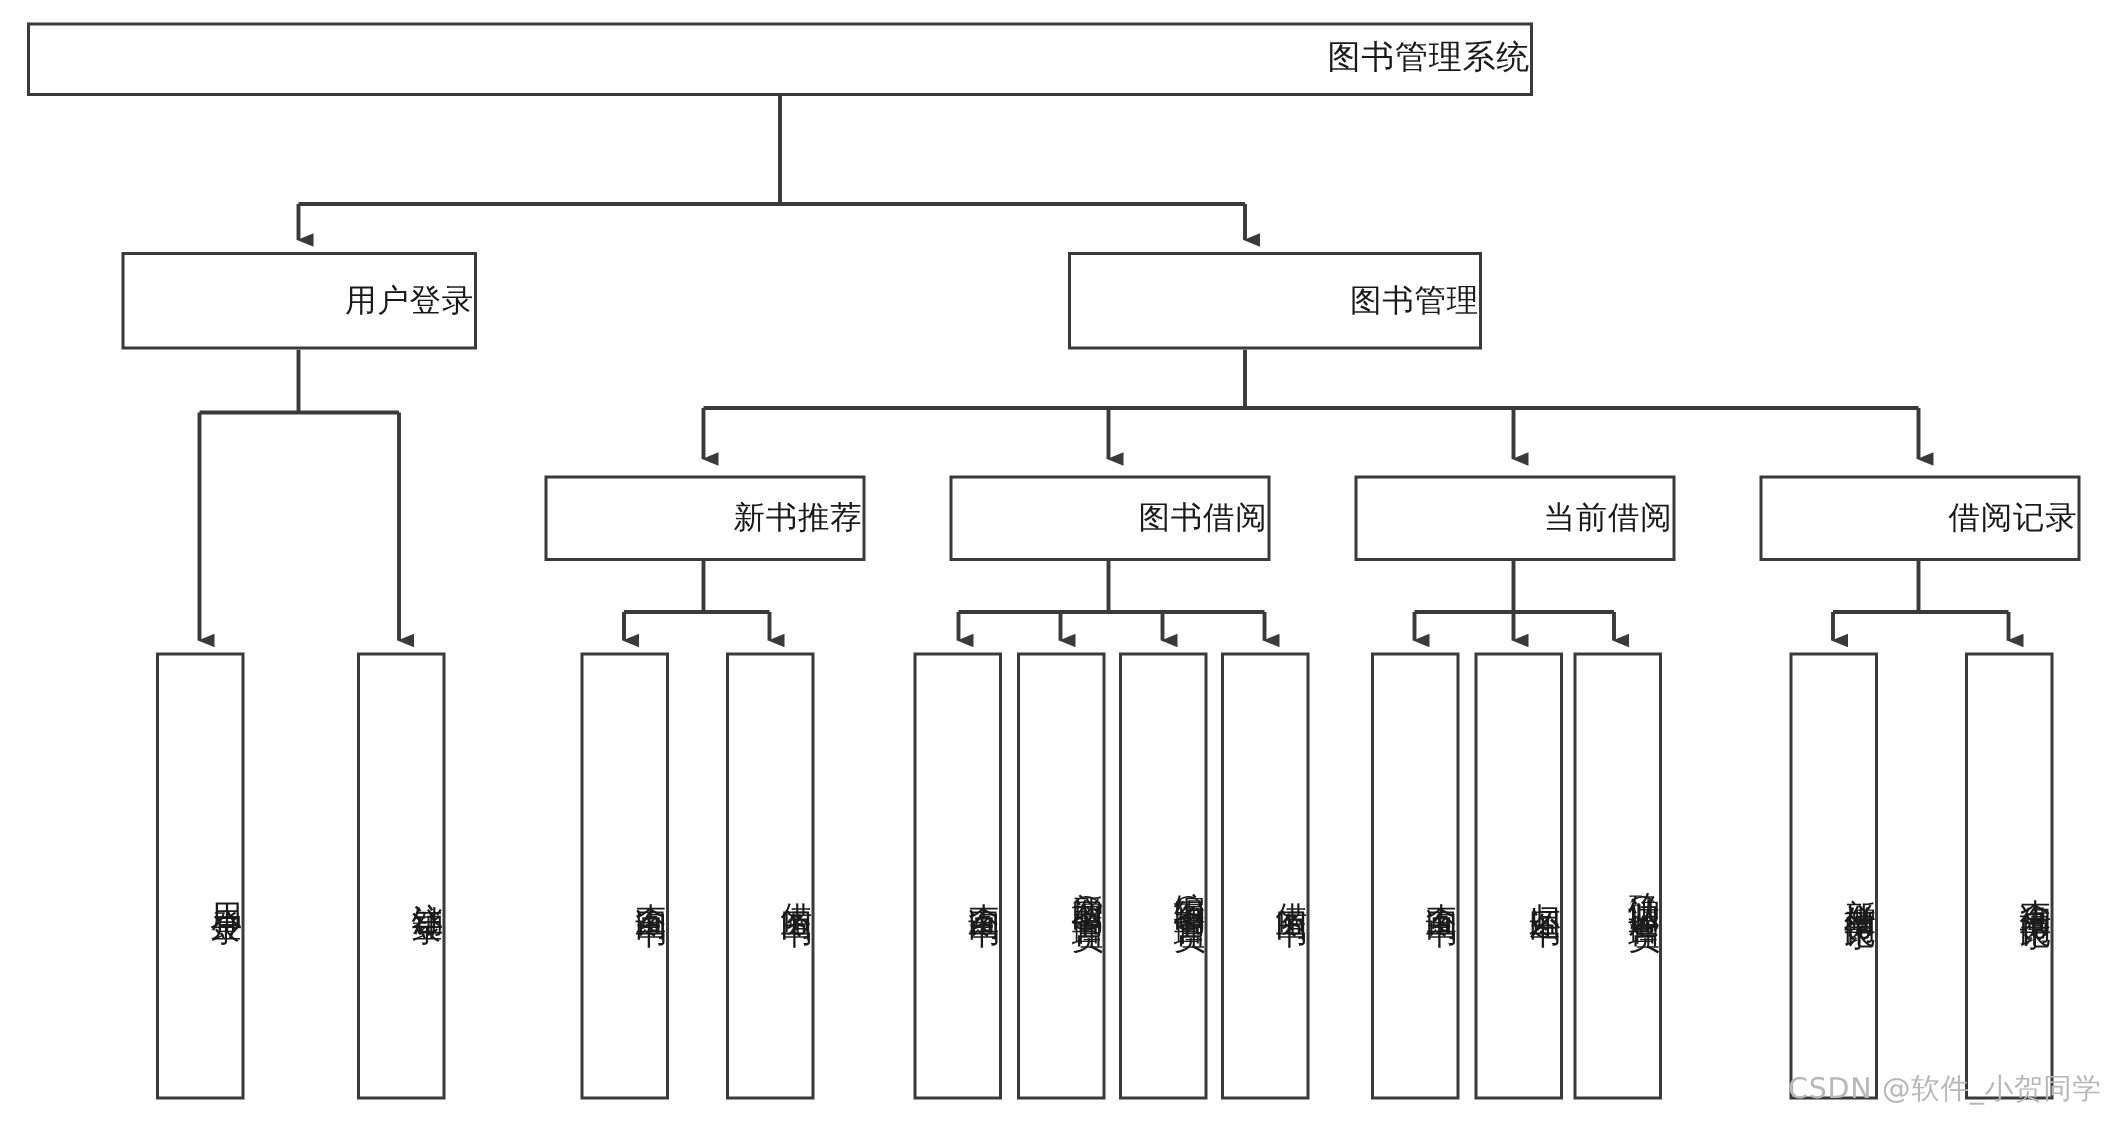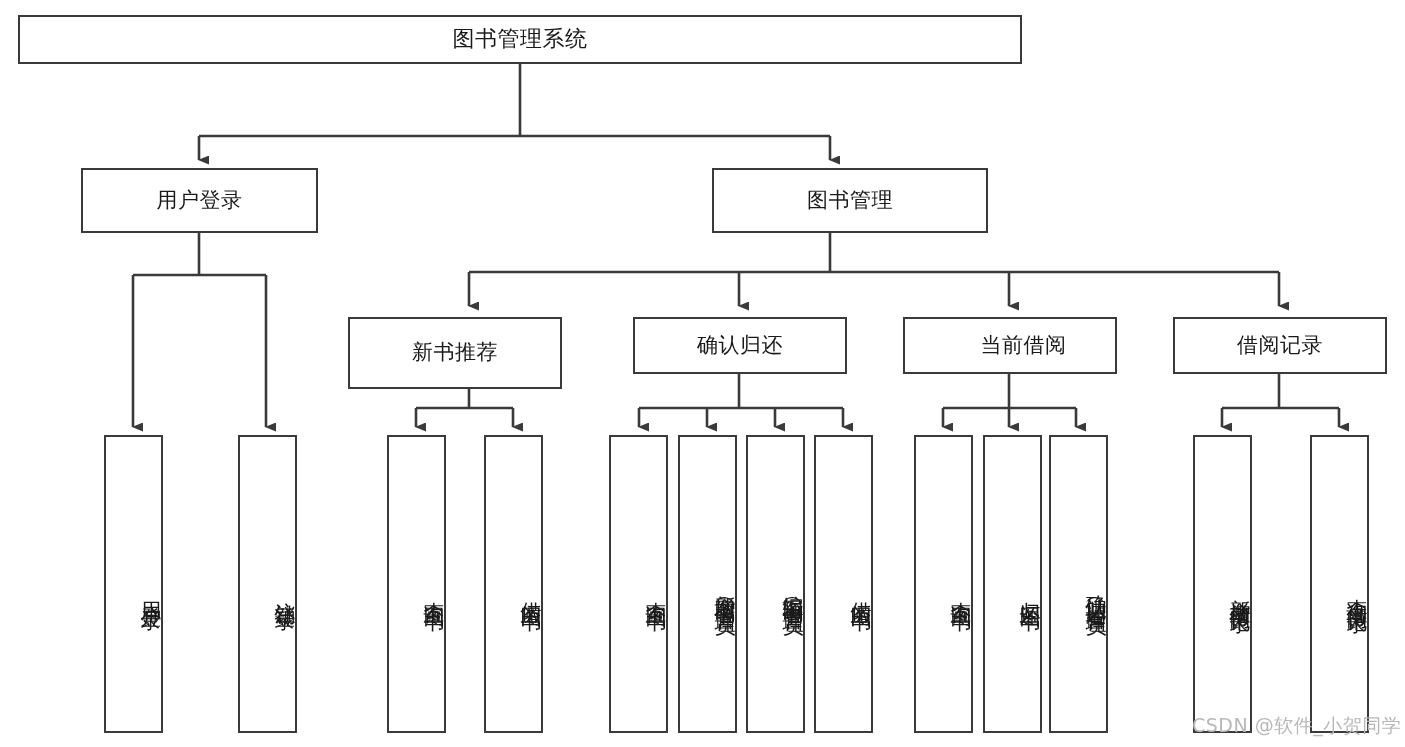--- a/index.html
+++ b/index.html
@@ -26,21 +26,21 @@
     height: 747px;
     pointer-events: none;
   }
   .node {
     position: absolute;
     box-sizing: border-box;
     background: #ffffff;
     border: 2px solid #3a3a3a;
     display: flex;
     align-items: center;
-    justify-content: center;
+    justify-content: flex-end;
     color: #1a1a1a;
   }
   .node.horiz {
     font-size: 21px;
     letter-spacing: 0.5px;
     line-height: 1.1;
   }
   .node.root {
     font-size: 22px;
   }
@@ -130,26 +130,26 @@
   </div>
 
   <div class="node horiz" style="left:81px; top:168px; width:237px; height:65px;">
     <span>用户登录</span>
   </div>
 
   <div class="node horiz" style="left:712px; top:168px; width:276px; height:65px;">
     <span>图书管理</span>
   </div>
 
-  <div class="node horiz" style="left:348px; top:317px; width:214px; height:72px;">
+  <div class="node horiz" style="left:363px; top:317px; width:214px; height:57px;">
     <span>新书推荐</span>
   </div>
 
   <div class="node horiz" style="left:633px; top:317px; width:214px; height:57px;">
-    <span>确认归还</span>
+    <span>图书借阅</span>
   </div>
 
   <div class="node horiz" style="left:903px; top:317px; width:214px; height:57px;padding-left:27px;">
     <span>当前借阅</span>
   </div>
 
   <div class="node horiz" style="left:1173px; top:317px; width:214px; height:57px;">
     <span>借阅记录</span>
   </div>
 

